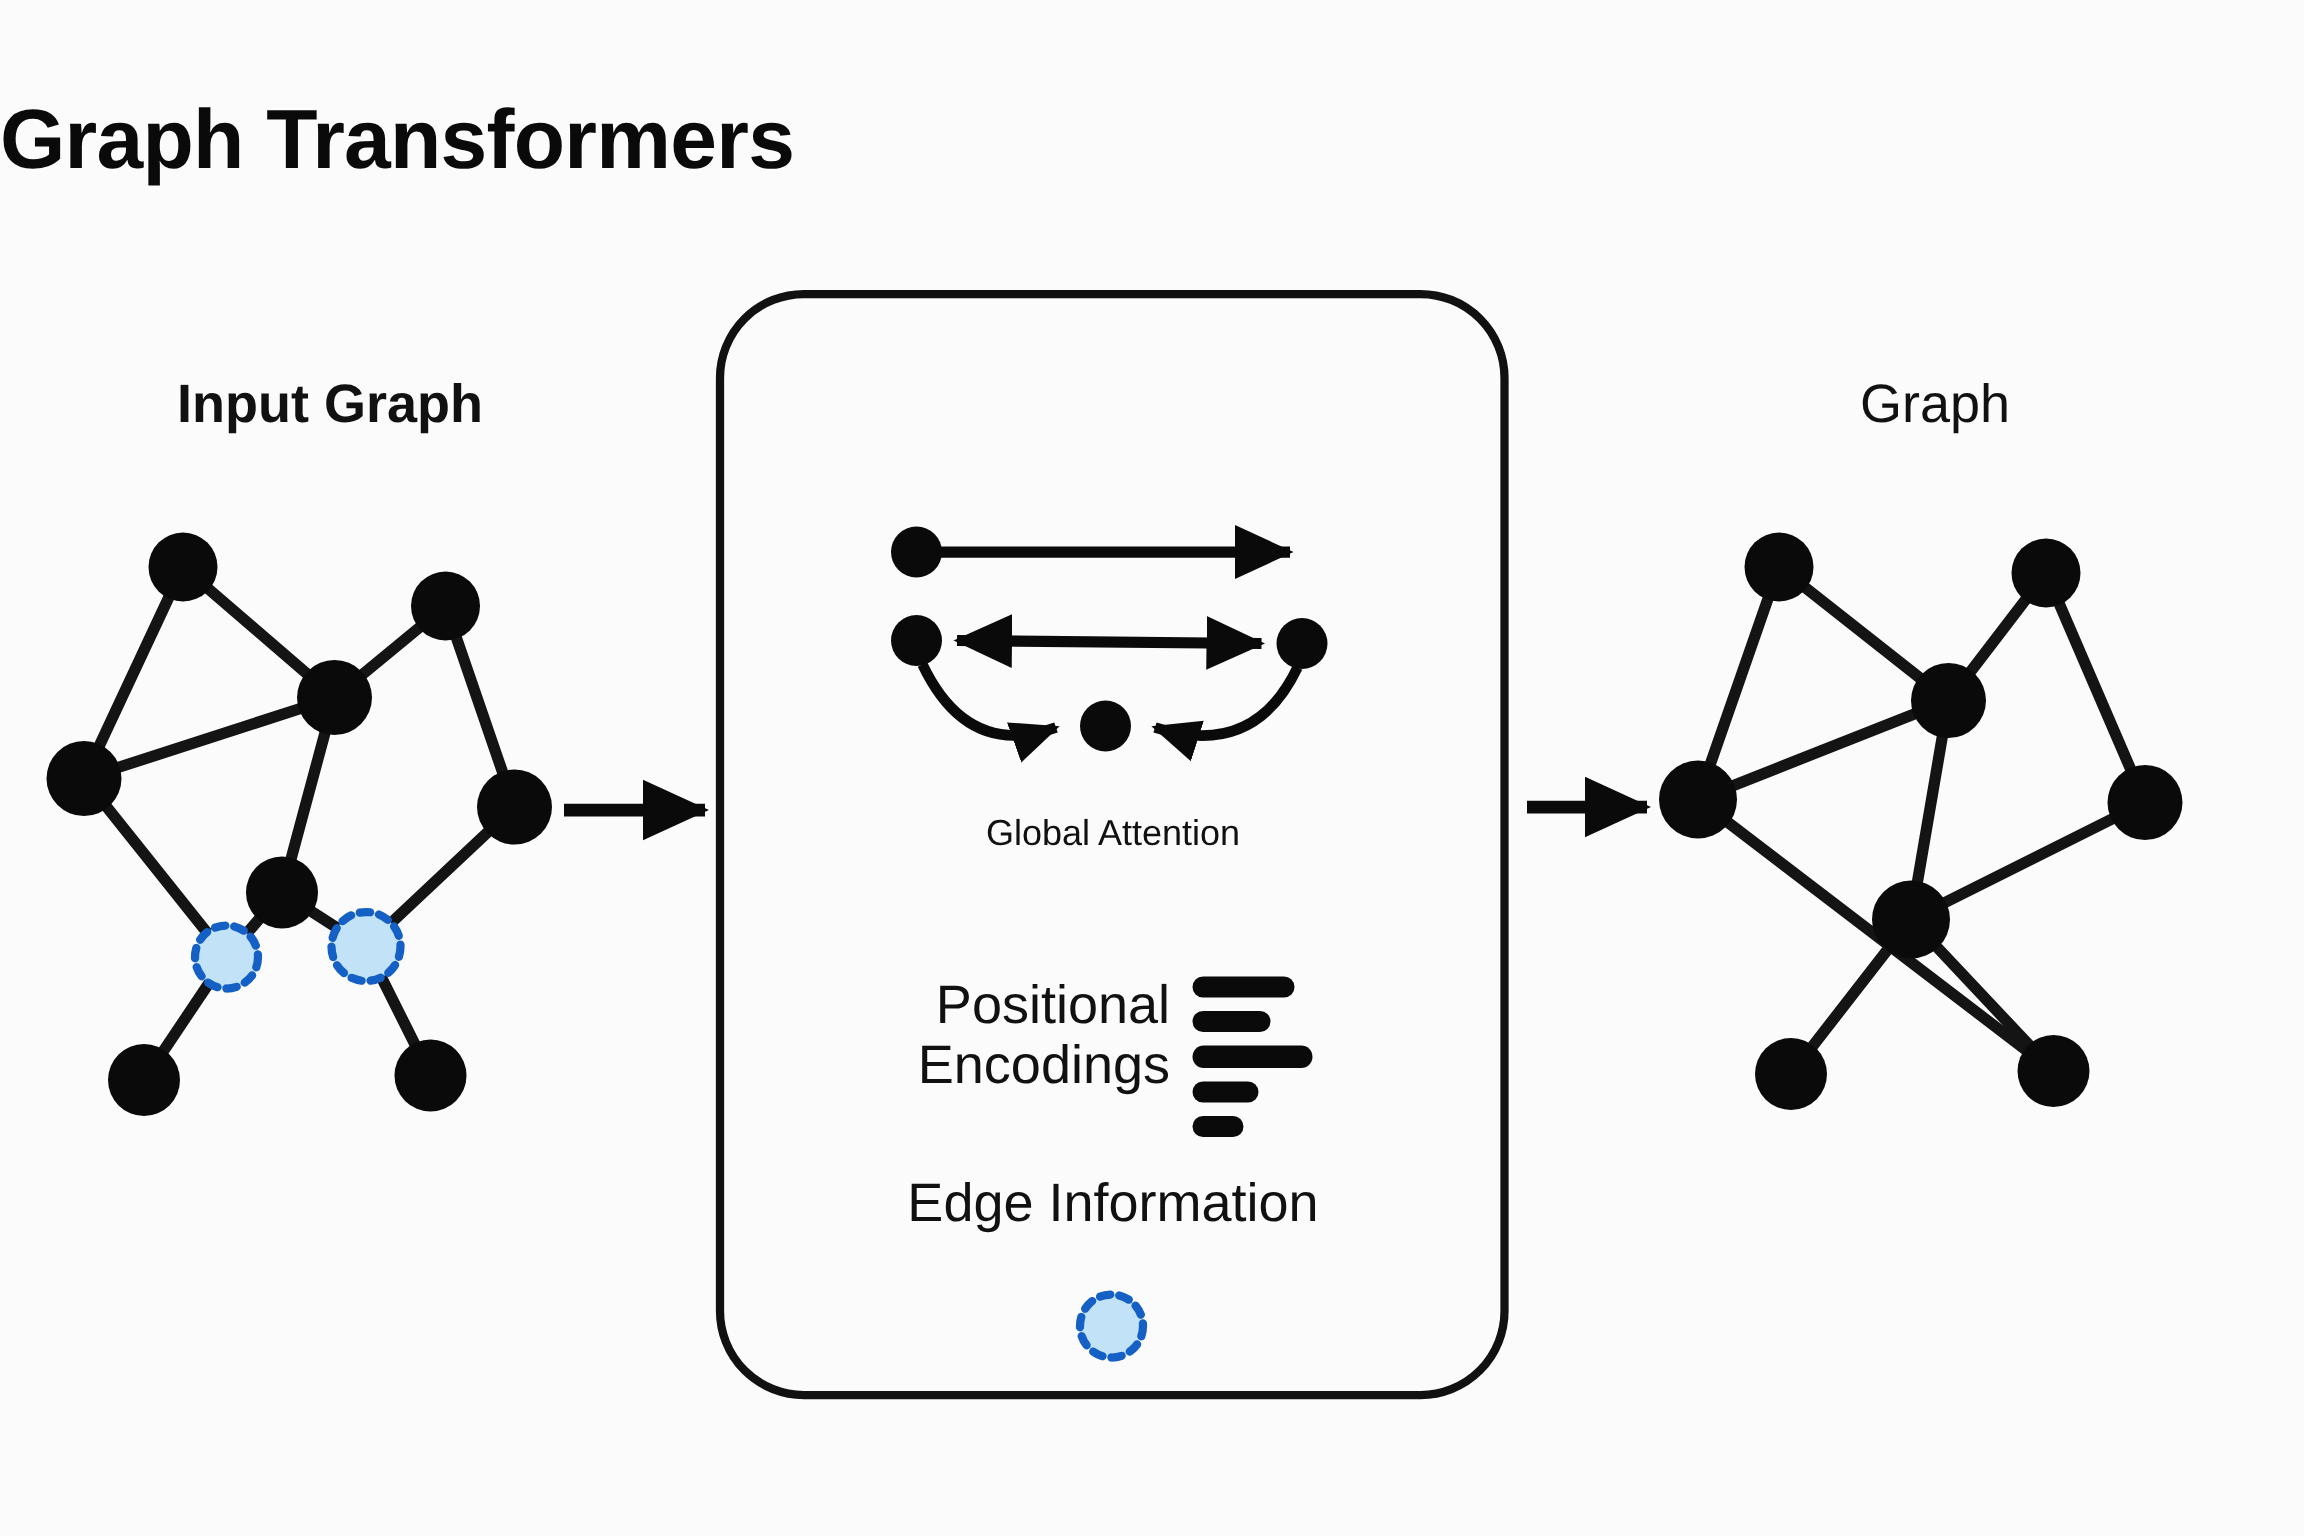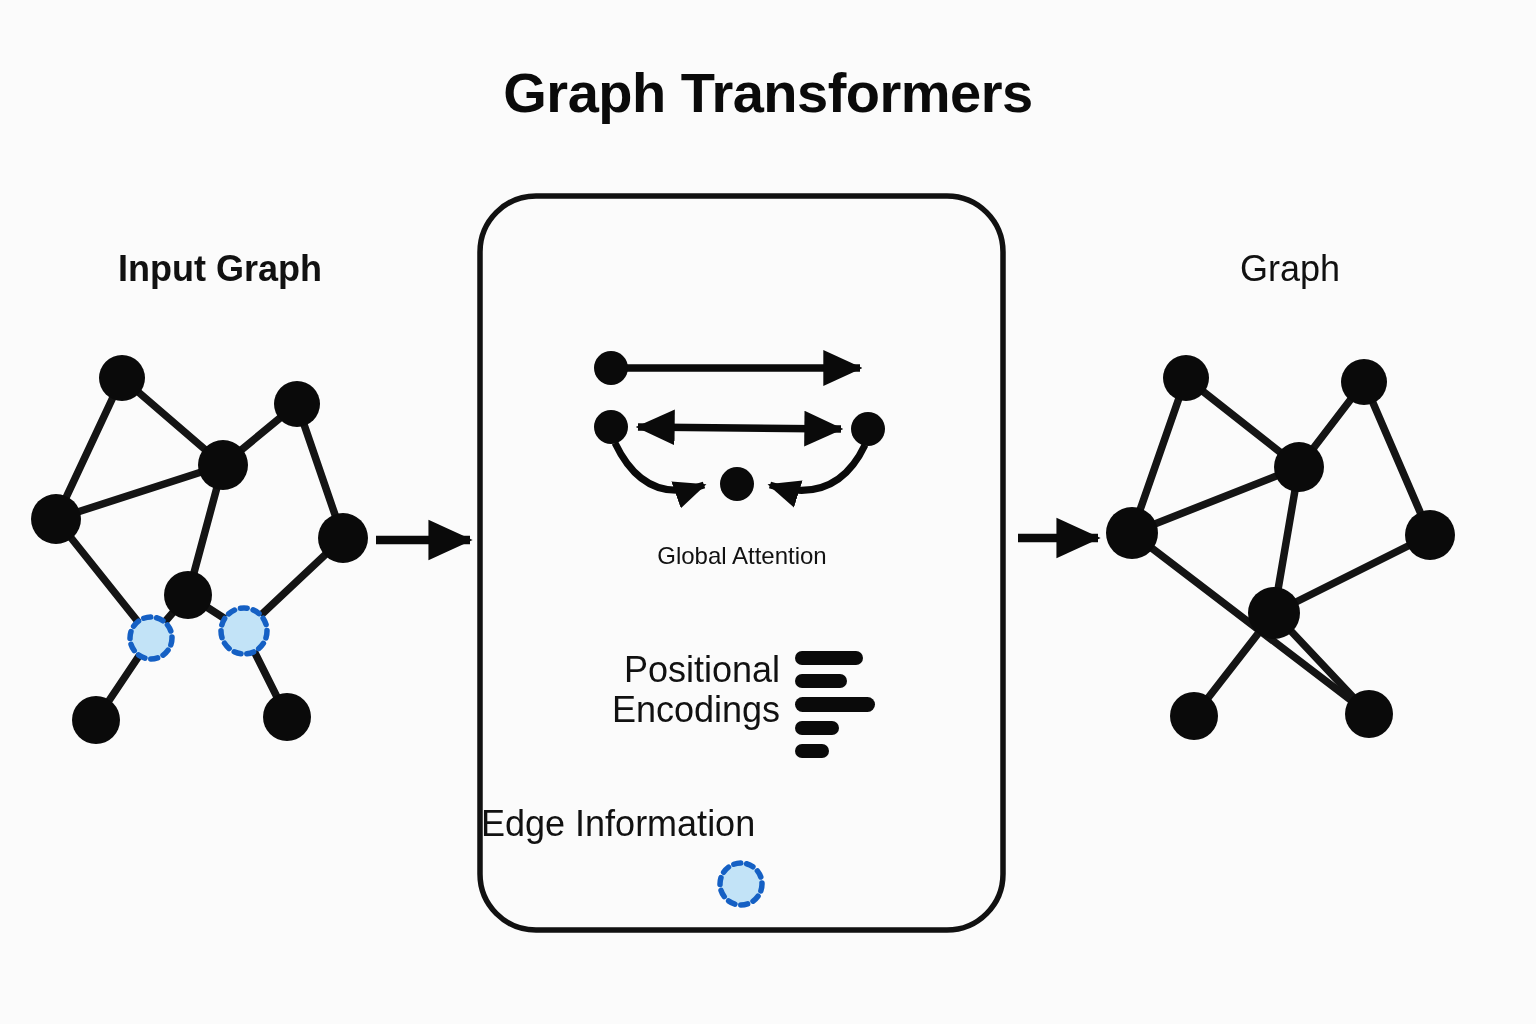--- a/index.html
+++ b/index.html
@@ -19,21 +19,20 @@
     position: absolute;
     inset: 0;
     width: 1536px;
     height: 1024px;
   }
   .title {
     position: absolute;
     left: 0;
     top: 62px;
     width: 1536px;
-    text-align: center;
     font-size: 56px;
     font-weight: 700;
     letter-spacing: -0.5px;
     color: #0A0A0A;
     line-height: 1.1;
   }
   .panel-label {
     position: absolute;
     text-align: center;
     font-size: 36px;
@@ -69,23 +68,23 @@
     left: 481px;
     top: 542px;
     width: 522px;
     text-align: center;
     font-size: 24px;
     color: #111;
   }
   .ei-label {
     position: absolute;
     left: 481px;
-    top: 803px;
+    top: 781px;
     width: 522px;
-    text-align: left;
+    text-align: center;
     font-size: 36px;
     color: #111;
   }
 </style>
 </head>
 <body>
 
 <div id="root">
 
   <div class="title">Graph Transformers</div>

